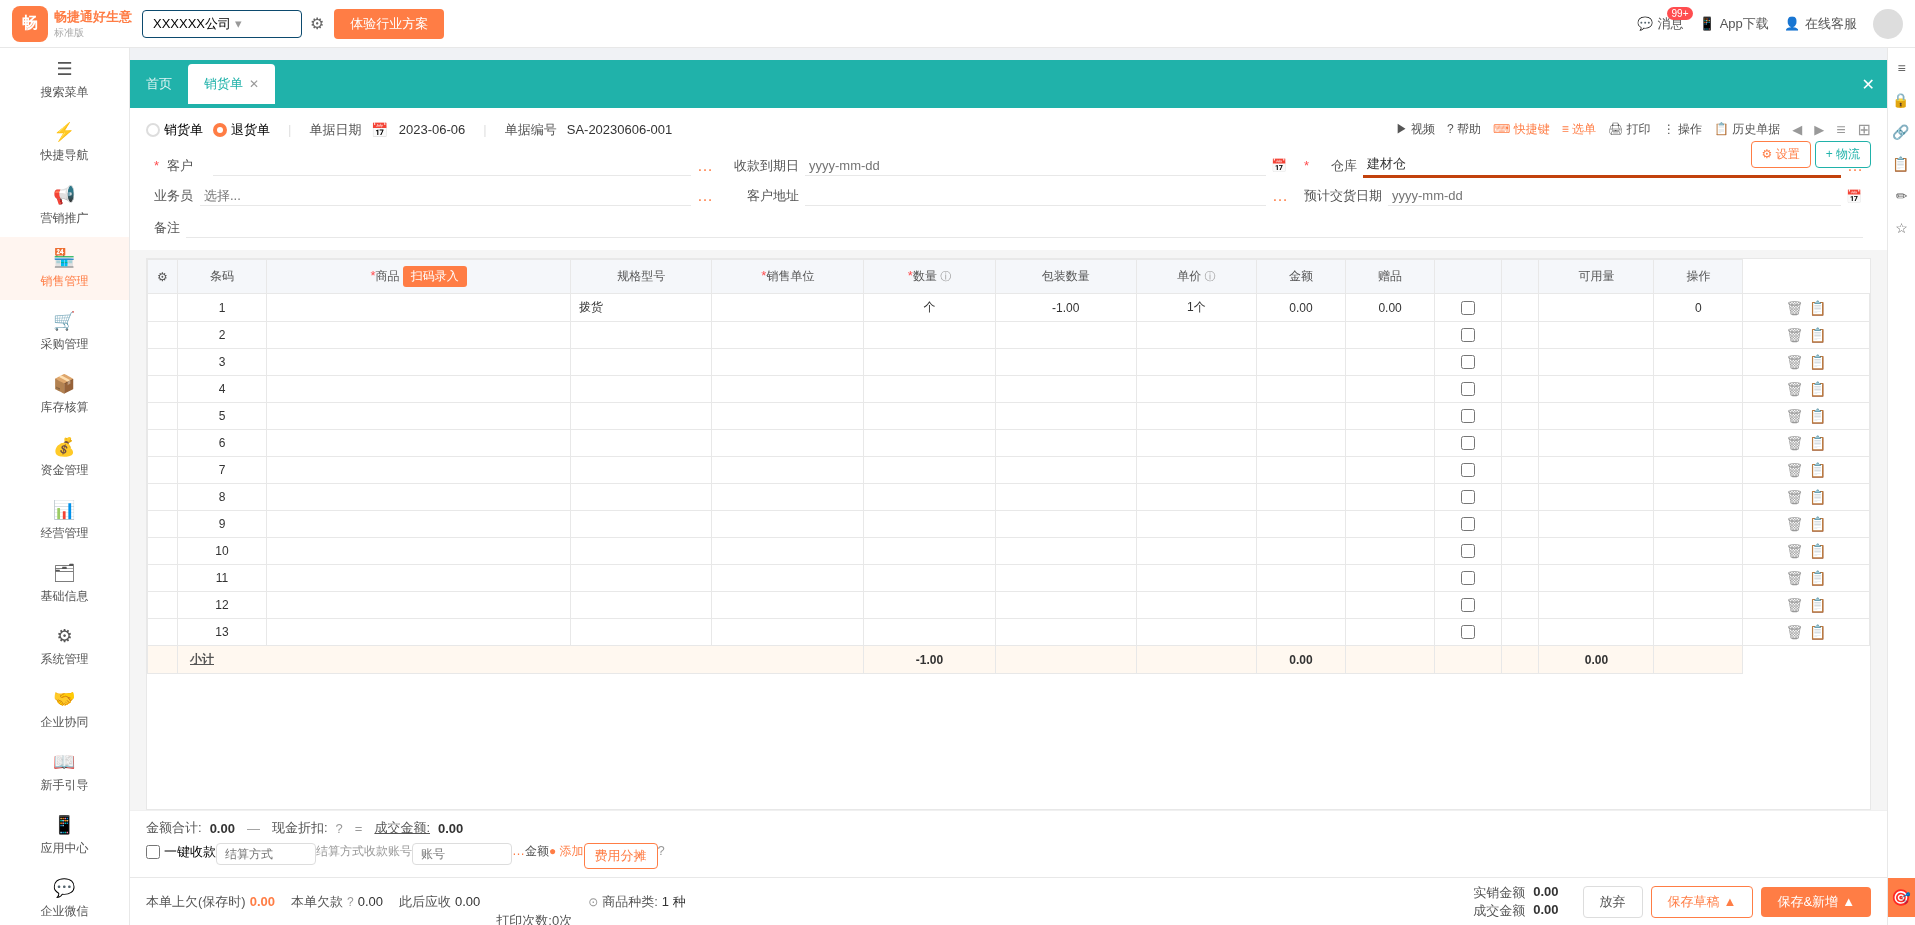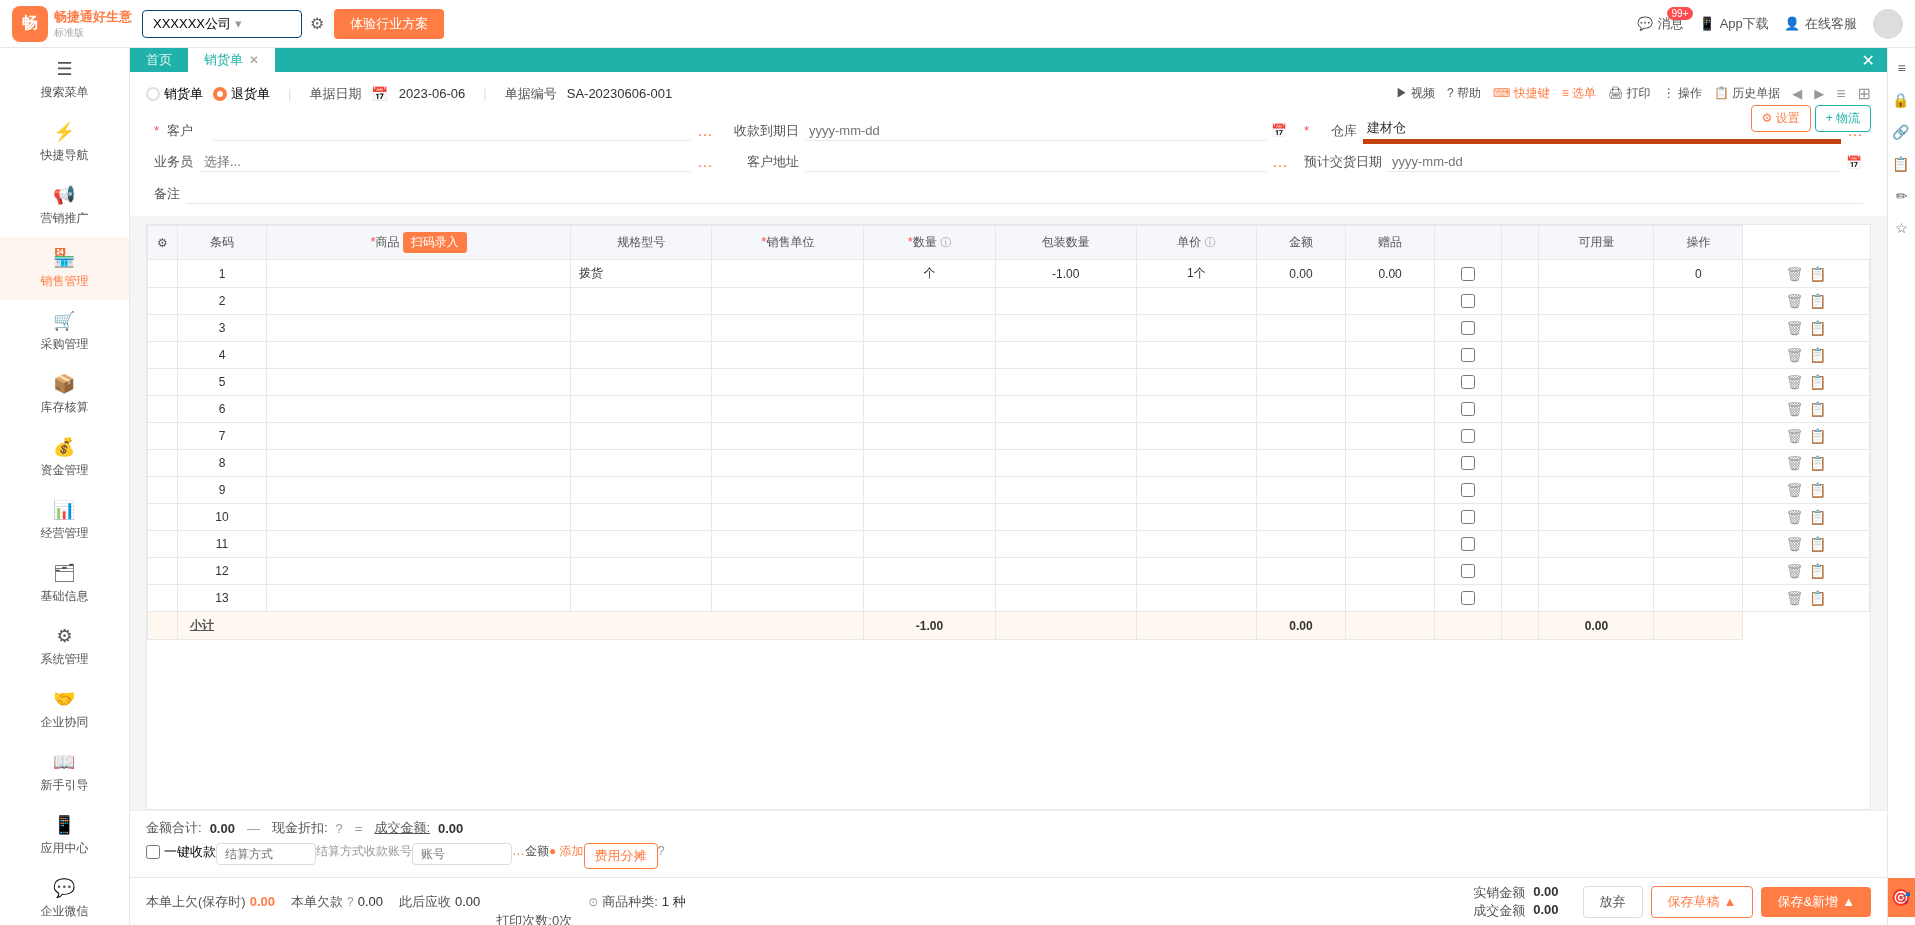--- a/index.html
+++ b/index.html
@@ -28,21 +28,21 @@
     .sidebar { width: 130px; background: #fff; border-right: 1px solid #e8e8e8; display: flex; flex-direction: column; flex-shrink: 0; }
     .sidebar-item { display: flex; flex-direction: column; align-items: center; padding: 10px 0; cursor: pointer; color: #555; gap: 4px; }
     .sidebar-item.active { background: #fff5f0; color: #ff7d45; }
     .sidebar-item .icon { font-size: 18px; }
     .sidebar-item .label { font-size: 12px; }
 
     
     .content { flex: 1; display: flex; flex-direction: column; overflow: hidden; }
 
     
-    .tab-bar { height: 24px; background: #20b2aa; display: flex; align-items: center; padding: 0 0 0 0; flex-shrink: 0; }
+    .tab-bar { height: 48px; background: #20b2aa; display: flex; align-items: center; padding: 0 0 0 0; flex-shrink: 0; margin-top: 12px; }
     .tab-item { padding: 0 16px; height: 40px; display: flex; align-items: center; cursor: pointer; color: rgba(255,255,255,0.85); font-size: 13px; }
     .tab-item.active { background: #fff; color: #20b2aa; border-radius: 4px 4px 0 0; }
     .tab-item .close { margin-left: 6px; color: #999; cursor: pointer; font-size: 12px; }
     .radio-item { display: flex; align-items: center; gap: 4px; cursor: pointer; }
     .radio-circle { width: 14px; height: 14px; border-radius: 50%; border: 2px solid #ddd; }
     .radio-circle.checked { border-color: #ff7d45; background: #ff7d45; position: relative; }
     .radio-circle.checked::after { content: ''; position: absolute; width: 6px; height: 6px; background: white; border-radius: 50%; top: 2px; left: 2px; }
     .action-link { color: #555; display: flex; align-items: center; gap: 3px; cursor: pointer; font-size: 12px; }
     .action-link-orange { color: #ff7d45; display: flex; align-items: center; gap: 3px; cursor: pointer; font-size: 12px; }
     .btn-settings { background: #fff; border: 1px solid #ff7d45; color: #ff7d45; border-radius: 4px; padding: 4px 10px; cursor: pointer; font-size: 12px; }
@@ -238,21 +238,21 @@
             <span class="orange-dots">…</span>
           </div>
           <div class="form-cell">
             <span style="color:#555;min-width:70px;text-align:right;">收款到期日</span>
             <input class="dotted-input" type="text" placeholder="yyyy-mm-dd" style="flex: 1 1 0%; border-top: none; border-right: none; border-left: none; border-image: initial; border-bottom: 1px solid rgb(232, 232, 232); outline: none; padding: 2px 4px; color: rgb(153, 153, 153);">
             <span style="color:#ff7d45;cursor:pointer;">📅</span>
           </div>
           <div class="form-cell">
             <span style="color:#ff4d4f;margin-right:2px;">*</span>
             <span style="color:#555;min-width:40px;text-align:right;">仓库</span>
-            <span style="color:#333; flex:1; padding:2px 4px; border-bottom:5px solid #c2410c;">建材仓</span>
+            <span style="color:#333; flex:1; padding:2px 4px; border-bottom:3px solid #c2410c;">建材仓</span>
             <span class="orange-dots">…</span>
           </div>
 
           <div class="form-cell">
             <span style="color:#555;min-width:40px;">业务员</span>
             <input class="dotted-input" type="text" placeholder="选择..." style="flex: 1 1 0%; border-top: none; border-right: none; border-left: none; border-image: initial; border-bottom: 1px solid rgb(232, 232, 232); outline: none; padding: 2px 4px; color: rgb(153, 153, 153);">
             <span class="orange-dots">…</span>
           </div>
           <div class="form-cell">
             <span style="color:#555;min-width:70px;text-align:right;">客户地址</span>

